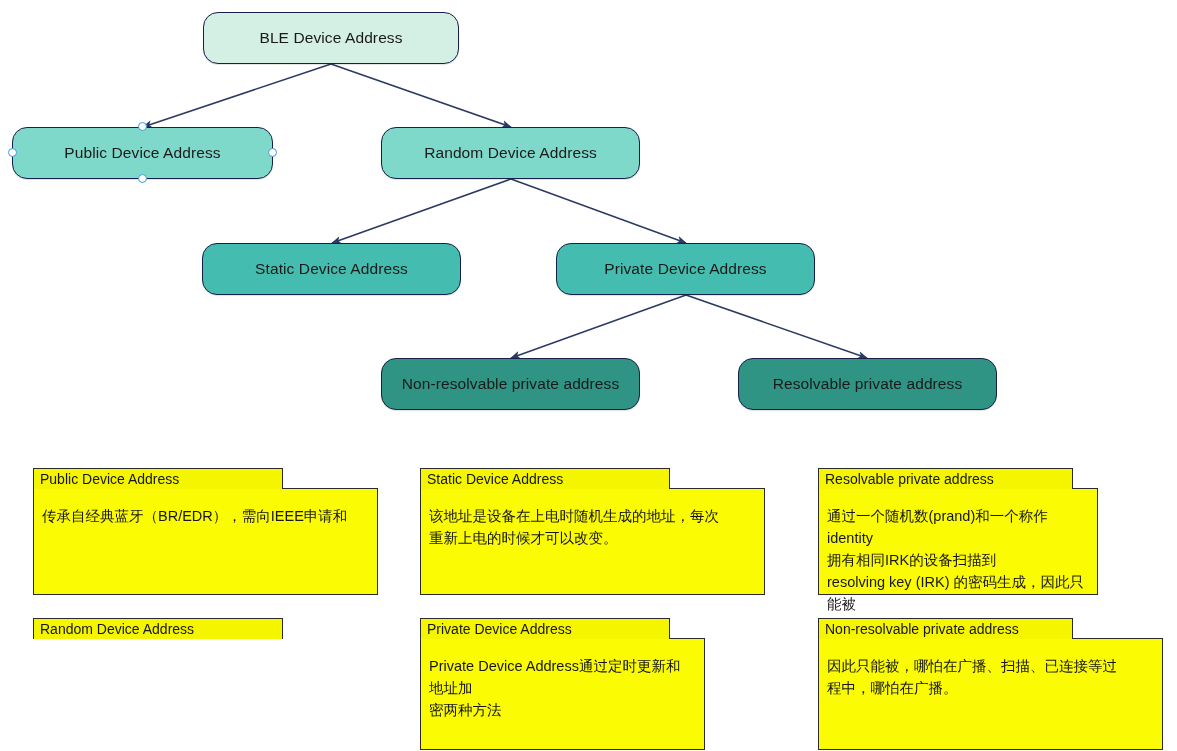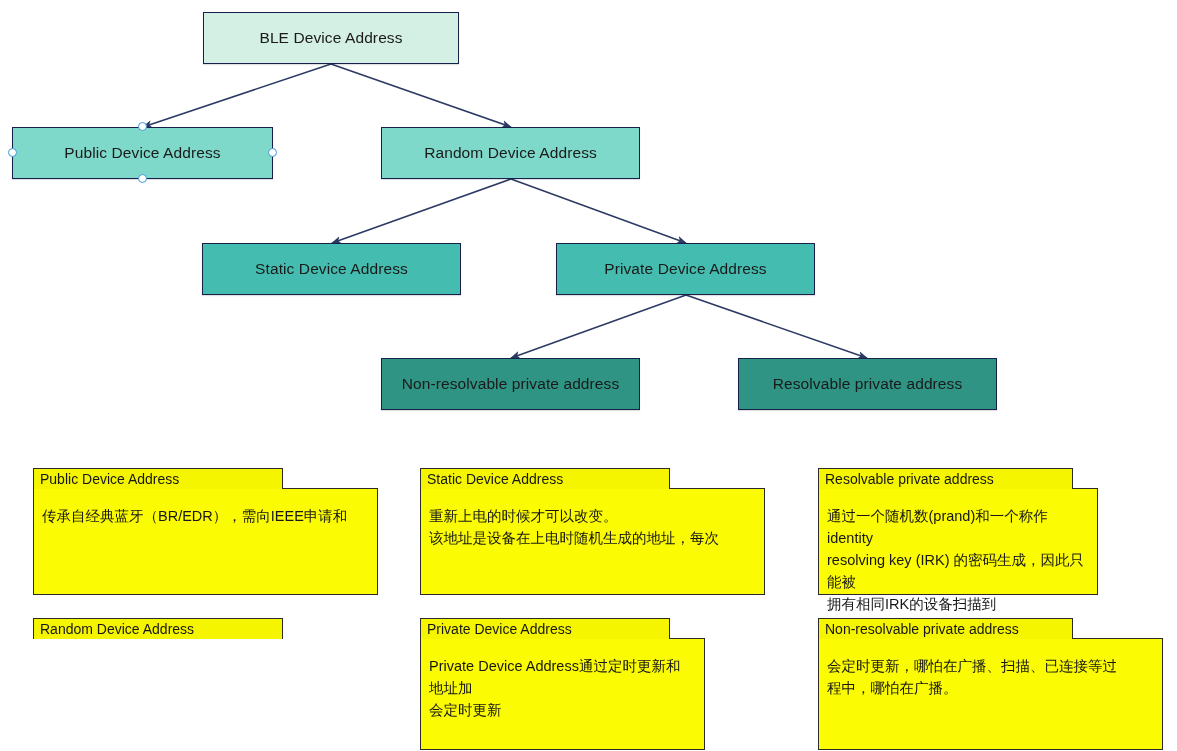--- a/index.html
+++ b/index.html
@@ -26,21 +26,21 @@
     width: 1177px;
     height: 751px;
     pointer-events: none;
   }
 
   
   .node {
     position: absolute;
     box-sizing: border-box;
     border: 1.6px solid #17204a;
-    border-radius: 0;
+    border-radius: 15px;
     display: flex;
     align-items: center;
     justify-content: center;
     color: #1a1a1a;
     font-size: 15.5px;
     letter-spacing: .1px;
     white-space: nowrap;
     box-shadow: 0 1px 1px rgba(0,0,0,.12);
   }
   .node.lvl1 { background: #d4efe4; }
@@ -151,44 +151,44 @@
   <div id="note-layer">
       <div class="note" style="left: 33px; top: 468px; width: 345px; height: 127px;">
         <div class="note-title" style="width: 250px;">Public Device Address</div>
         <div class="note-body" style="width: 345px; height: 107px;">
           <span class="line">传承自经典蓝牙（BR/EDR），需向IEEE申请和</span>
         </div>
       </div>
       <div class="note" style="left: 420px; top: 468px; width: 345px; height: 127px;">
         <div class="note-title" style="width: 250px;">Static Device Address</div>
         <div class="note-body" style="width: 345px; height: 107px;">
+          <span class="line">该地址是设备在上电时随机生成的地址，每次</span>
           <span class="line">重新上电的时候才可以改变。</span>
-          <span class="line">该地址是设备在上电时随机生成的地址，每次</span>
         </div>
       </div>
       <div class="note" style="left: 818px; top: 468px; width: 345px; height: 127px;">
         <div class="note-title" style="width: 255px;">Resolvable private address</div>
         <div class="note-body" style="width: 280px; height: 107px;">
           <span class="line">通过一个随机数(prand)和一个称作identity</span>
+          <span class="line">拥有相同IRK的设备扫描到</span>
           <span class="line">resolving key (IRK) 的密码生成，因此只能被</span>
-          <span class="line">拥有相同IRK的设备扫描到</span>
         </div>
       </div>
       <div class="note" style="left: 33px; top: 618px; width: 345px; height: 132px;">
         <div class="note-title" style="width: 250px;">Random Device Address</div>
       </div>
       <div class="note" style="left: 420px; top: 618px; width: 345px; height: 132px;">
         <div class="note-title" style="width: 250px;">Private Device Address</div>
         <div class="note-body" style="width: 285px; height: 112px;">
           <span class="line">Private Device Address通过定时更新和地址加</span>
-          <span class="line">会定时更新</span>
+          <span class="line">密两种方法</span>
         </div>
       </div>
       <div class="note" style="left: 818px; top: 618px; width: 345px; height: 132px;">
         <div class="note-title" style="width: 255px;">Non-resolvable private address</div>
         <div class="note-body" style="width: 345px; height: 112px;">
-          <span class="line">会定时更新，哪怕在广播、扫描、已连接等过</span>
+          <span class="line">因此只能被，哪怕在广播、扫描、已连接等过</span>
           <span class="line">程中，哪怕在广播。</span>
         </div>
       </div>
     </div>
 
 </div>
 
 </body></html>

